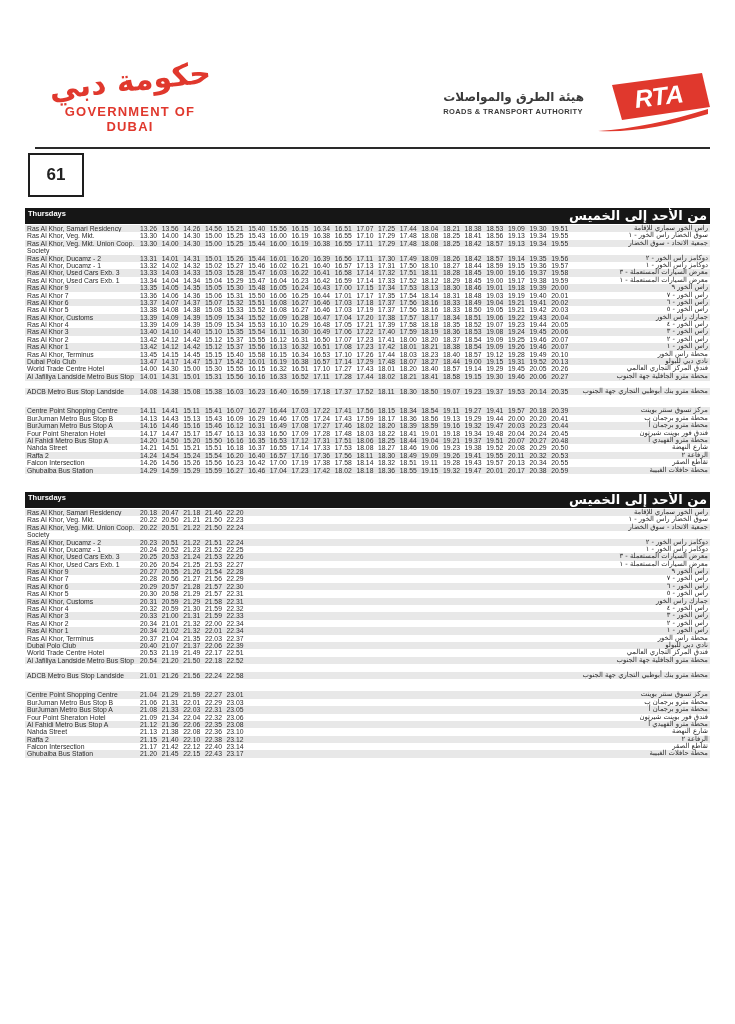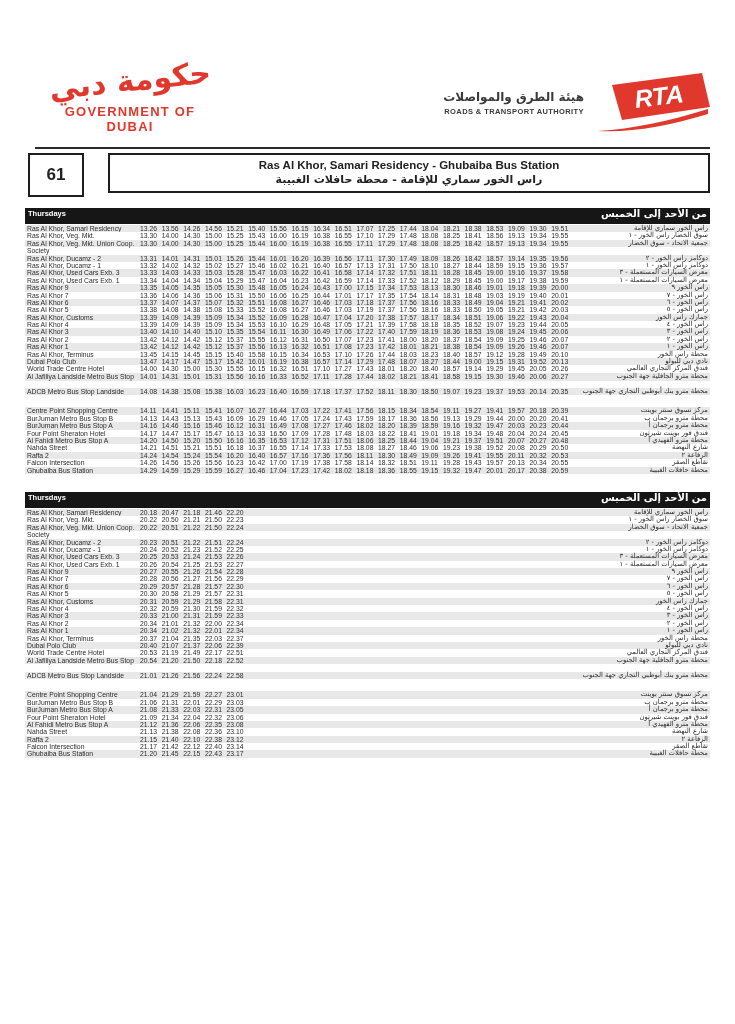--- a/index.html
+++ b/index.html
@@ -5,38 +5,38 @@
   html,body{margin:0;padding:0;background:#fff;}
   .page{position:relative;width:735px;height:1024px;background:#fff;overflow:hidden;
         font-family:"Liberation Sans",sans-serif;color:#222;}
   
   .topbar{position:absolute;top:64px;left:40px;right:25px;height:80px;}
   .gov-logo{position:absolute;left:0;top:0;width:180px;text-align:center;}
   .gov-ar{font-family:"DejaVu Sans",sans-serif;font-weight:bold;font-size:30px;
           color:var(--accent);transform:rotate(-6deg);line-height:34px;}
   .gov-en{margin-top:6px;font-size:13px;font-weight:bold;letter-spacing:1.2px;color:var(--accent);}
   .rta-block{position:absolute;right:0;top:8px;display:flex;align-items:center;gap:14px;}
-  .rta-text{text-align:right;}
+  .rta-text{}
   .rta-ar{font-family:"DejaVu Sans",sans-serif;direction:rtl;font-size:12px;font-weight:bold;color:#3a3a3a;}
   .rta-en{margin-top:3px;font-size:7.5px;font-weight:bold;letter-spacing:.4px;color:#3a3a3a;}
   
   .rule{position:absolute;top:147px;left:35px;right:25px;border-top:2px solid #2a2a2a;}
   
   .route-row{position:absolute;top:153px;left:28px;right:25px;display:flex;gap:24px;}
   .route-num-box{width:52px;height:40px;border:2px solid #1e1e1e;display:flex;align-items:center;
                  justify-content:center;font-size:17px;font-weight:bold;}
   .route-title-box{flex:1;height:40px;border:2px solid #1e1e1e;text-align:center;box-sizing:border-box;
                    padding-top:4px;}
   .title-en{font-size:11.5px;font-weight:bold;}
   .title-ar{font-family:"DejaVu Sans",sans-serif;direction:rtl;font-size:11px;font-weight:bold;margin-top:2px;}
   
   .tables{position:absolute;top:208px;left:25px;right:25px;}
   .band{position:relative;height:16px;background:var(--band);margin-bottom:1px;}
   .band .day-en{position:absolute;left:3px;top:1px;color:#fff;font-size:7.5px;font-weight:bold;}
-  .band .day-ar{position:absolute;right:3px;top:0px;color:#fff;font-size:10px;font-weight:bold;
+  .band .day-ar{position:absolute;right:3px;top:0px;color:#fff;font-size:13px;font-weight:bold;
                 font-family:"DejaVu Sans",sans-serif;direction:rtl;}
   .ttable-block{margin-bottom:18px;}
   .trow{position:relative;width:100%;}
   .r-en{position:absolute;left:2px;top:0;width:112px;font-size:6.8px;line-height:7.4px;color:#2b2b2b;}
   .r-times{position:absolute;left:115px;top:0;display:flex;}
   .r-time{width:21.65px;font-size:6.8px;line-height:7.4px;color:#2b2b2b;text-align:left;flex:0 0 auto;}
   .r-ar{position:absolute;right:2px;top:0;width:135px;text-align:right;direction:rtl;
         font-family:"DejaVu Sans",sans-serif;font-size:6.8px;line-height:7.4px;color:#2b2b2b;}
   .gap-row{height:5px;background:#fff;}
 </style>
@@ -60,24 +60,20 @@
         <path d="M0,59 C34,57 72,49 110,37 L110,42 C70,54 32,61 0,59 Z" fill="#e0382d"></path>
         <text id="rta-logo-text" x="62" y="33" font-size="25" font-weight="bold" font-style="italic" fill="#ffffff" text-anchor="middle" font-family="Liberation Sans, sans-serif" transform="rotate(-7 62 33)">RTA</text>
       </svg>
     </div>
   </div>
 
   <div class="rule"></div>
 
   <div class="route-row">
     <div class="route-num-box">61</div>
-    <div class="route-title-box">
-      <div class="title-en">Ras Al Khor, Samari Residency - Ghubaiba Bus Station</div>
-      <div class="title-ar">راس الخور سماري للإقامة - محطة حافلات الغبيبة</div>
-    </div>
   </div>
 
   <div class="tables">
       <div class="ttable-block">
         <div class="band">
           <div class="day-en">Thursdays</div>
           <div class="day-ar">من الأحد إلى الخميس</div>
         </div>
         <div class="trow" style="height: 7.4px; background: rgb(232, 232, 232);">
           <div class="r-en">Ras Al Khor, Samari Residency</div>

